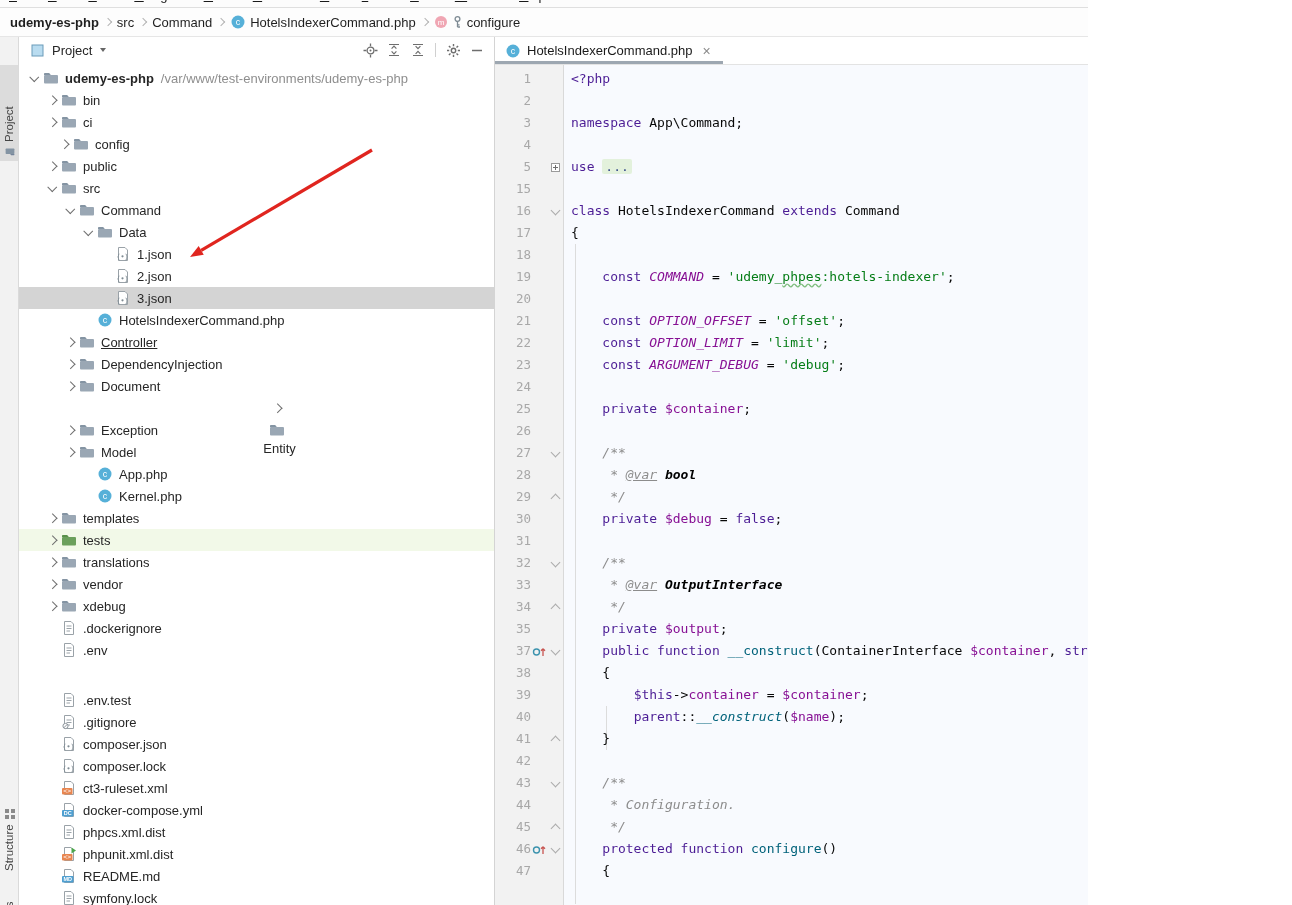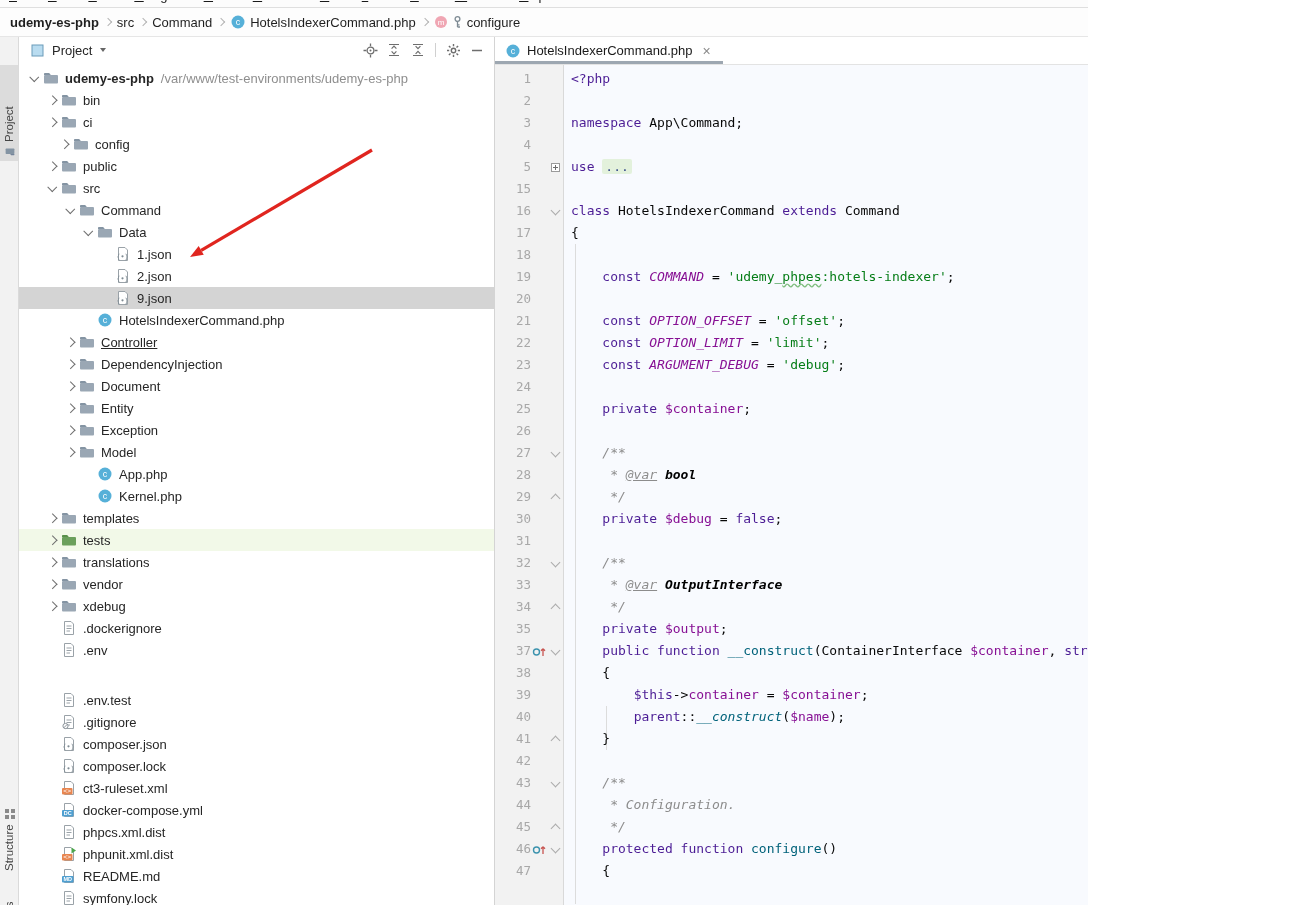--- a/index.html
+++ b/index.html
@@ -351,21 +351,21 @@
           </div>
           <div class="trow selected" style="padding-left: 78px;">
             <span class="chev-cell"></span>
             <span class="ticon">
               <svg width="16" height="16" viewBox="0 0 16 16">
                 <path d="M3.5 1.5h6.5l2.5 2.5v10.5H3.5z" fill="#fff" stroke="#9AA2A8"></path>
                 <text x="7.5" y="12.5" font-size="7" text-anchor="middle" fill="#7F8B93" font-family="DejaVu Sans Mono, monospace">{ }</text>
                 <circle cx="7.5" cy="10.3" r="1.1" fill="#7F8B93"></circle>
               </svg>
             </span>
-            <span class="tlabel">9.json</span>
+            <span class="tlabel">3.json</span>
           </div>
           <div class="trow" style="padding-left: 60px;">
             <span class="chev-cell"></span>
             <span class="ticon">
               <svg width="16" height="16" viewBox="0 0 16 16">
                 <circle cx="8" cy="8" r="6.5" fill="#56B0D8"></circle>
                 <text x="8" y="11" font-size="9" text-anchor="middle" fill="#fff" font-family="Liberation Sans, sans-serif">c</text>
               </svg>
             </span>
             <span class="tlabel">HotelsIndexerCommand.php</span>
@@ -399,21 +399,21 @@
               <span class="tchev col"></span>
             </span>
             <span class="ticon">
               <svg width="16" height="16" viewBox="0 0 16 16">
                 <rect x="1" y="5" width="14" height="8.5" rx="1" fill="#9AA7B4"></rect>
                 <path d="M1 5V3.7c0-.4.3-.7.7-.7h4.5l1.6 2z" fill="#8494A3"></path>
               </svg>
             </span>
             <span class="tlabel">Document</span>
           </div>
-          <div class="trow" style="padding-left: 42px;">
+          <div class="trow" style="padding-left: 42px; flex-direction: column;">
             <span class="chev-cell">
               <span class="tchev col"></span>
             </span>
             <span class="ticon">
               <svg width="16" height="16" viewBox="0 0 16 16">
                 <rect x="1" y="5" width="14" height="8.5" rx="1" fill="#9AA7B4"></rect>
                 <path d="M1 5V3.7c0-.4.3-.7.7-.7h4.5l1.6 2z" fill="#8494A3"></path>
               </svg>
             </span>
             <span class="tlabel">Entity</span>

